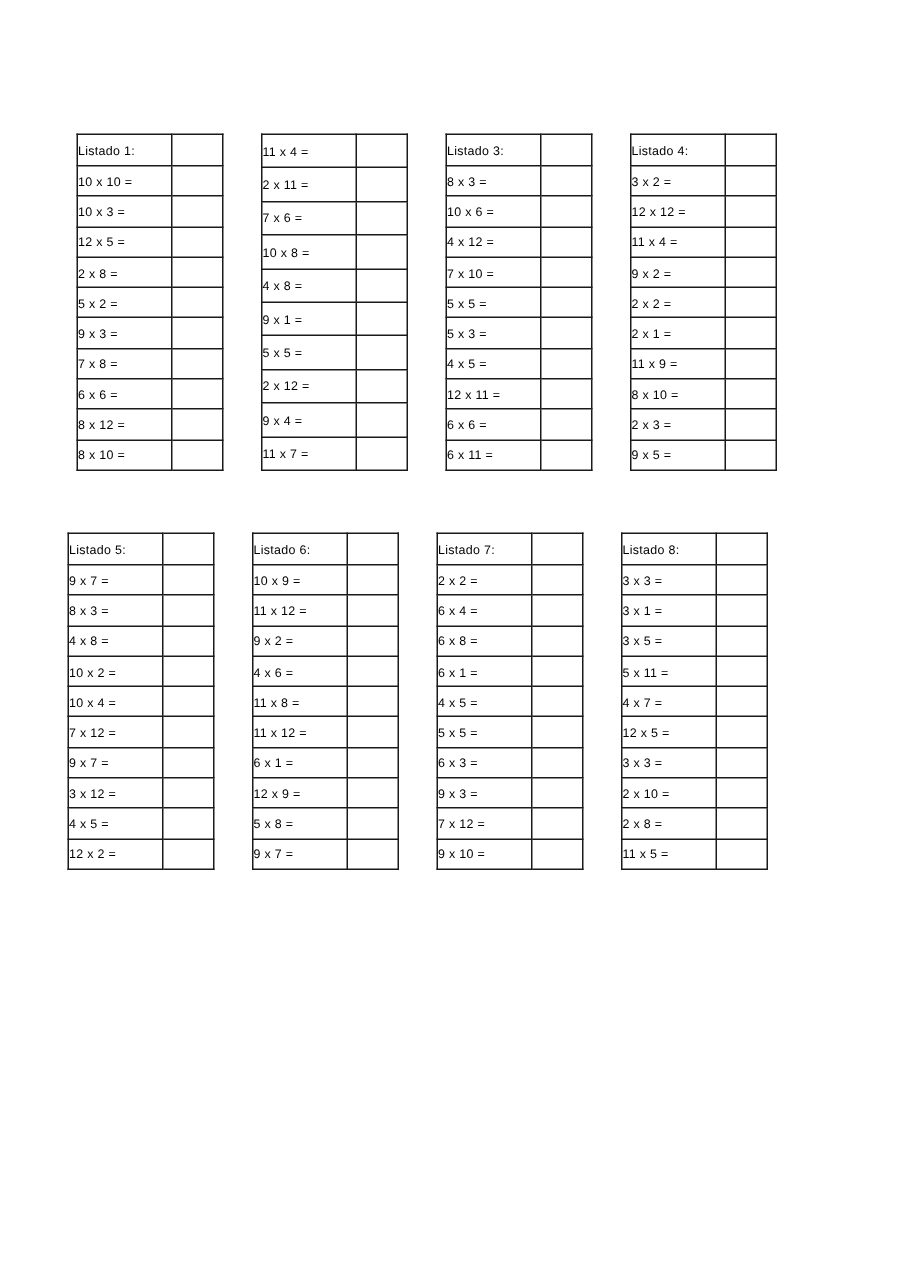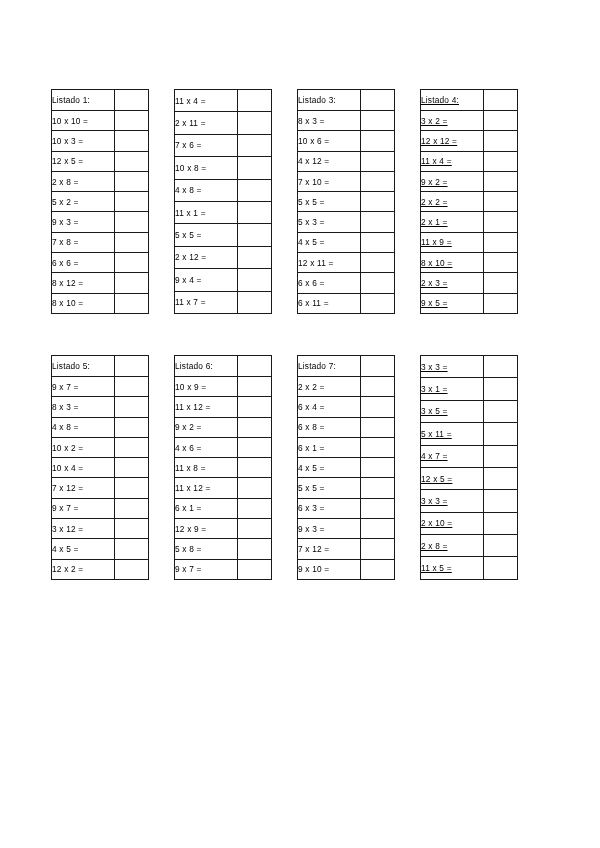--- a/index.html
+++ b/index.html
@@ -31,31 +31,32 @@
     width: 455px;
   }
 
   .band {
     display: flex;
     flex-direction: row;
     justify-content: flex-start;
   }
   .band + .band {
     margin-top: 41px;
+    justify-content: center;
   }
 
   .listado {
     width: 95px;
     margin-right: 25px;
     border-collapse: collapse;
     border-spacing: 0;
     table-layout: fixed;
     background: #ffffff;
   }
-  .listado.last { margin-right: 0; text-decoration: underline; }
+  .listado.last { margin-right: 0; }
 
   .listado td {
     border: 1px solid #1a1a1a;
     height: 19.3px;
     padding: 0;
     vertical-align: middle;
     background: #ffffff;
   }
 
   .cell-expr {
@@ -150,21 +151,21 @@
             </tr>
             <tr>
               <td class="cell-expr">10 x 8 =</td>
               <td class="cell-answer"></td>
             </tr>
             <tr>
               <td class="cell-expr">4 x 8 =</td>
               <td class="cell-answer"></td>
             </tr>
             <tr>
-              <td class="cell-expr">11 x 1 =</td>
+              <td class="cell-expr">9 x 1 =</td>
               <td class="cell-answer"></td>
             </tr>
             <tr>
               <td class="cell-expr">5 x 5 =</td>
               <td class="cell-answer"></td>
             </tr>
             <tr>
               <td class="cell-expr">2 x 12 =</td>
               <td class="cell-answer"></td>
             </tr>
@@ -415,20 +416,24 @@
               <td class="cell-answer"></td>
             </tr>
             <tr>
               <td class="cell-expr">9 x 10 =</td>
               <td class="cell-answer"></td>
             </tr>
           </tbody>
         </table>
         <table class="listado last">
           <tbody>
+            <tr class="head-row">
+              <td class="cell-title">Listado 8:</td>
+              <td class="cell-answer"></td>
+            </tr>
             <tr>
               <td class="cell-expr">3 x 3 =</td>
               <td class="cell-answer"></td>
             </tr>
             <tr>
               <td class="cell-expr">3 x 1 =</td>
               <td class="cell-answer"></td>
             </tr>
             <tr>
               <td class="cell-expr">3 x 5 =</td>

